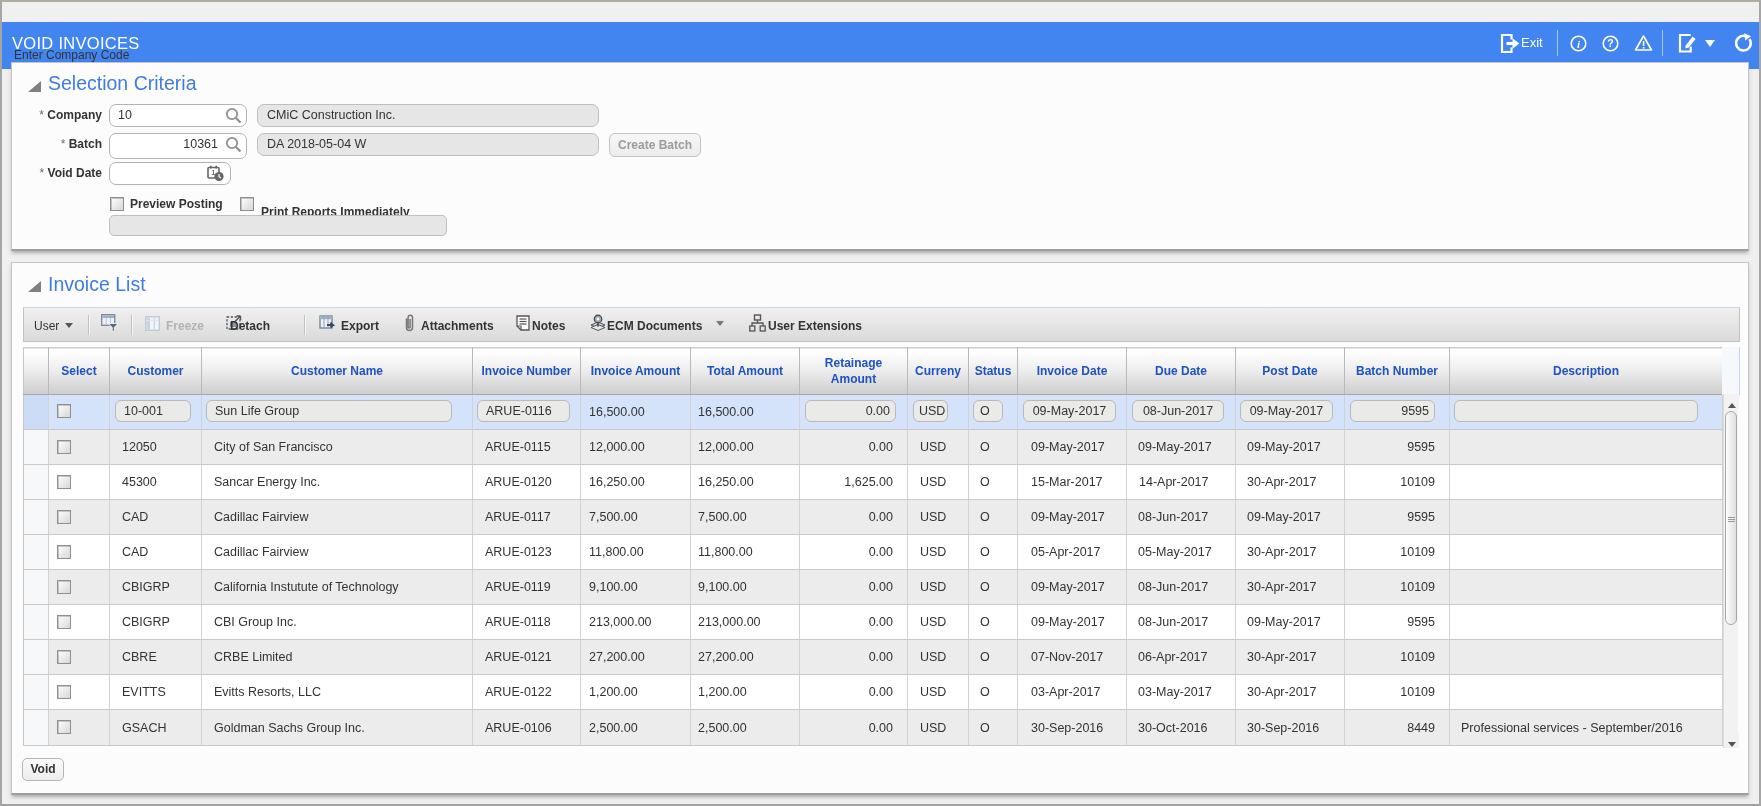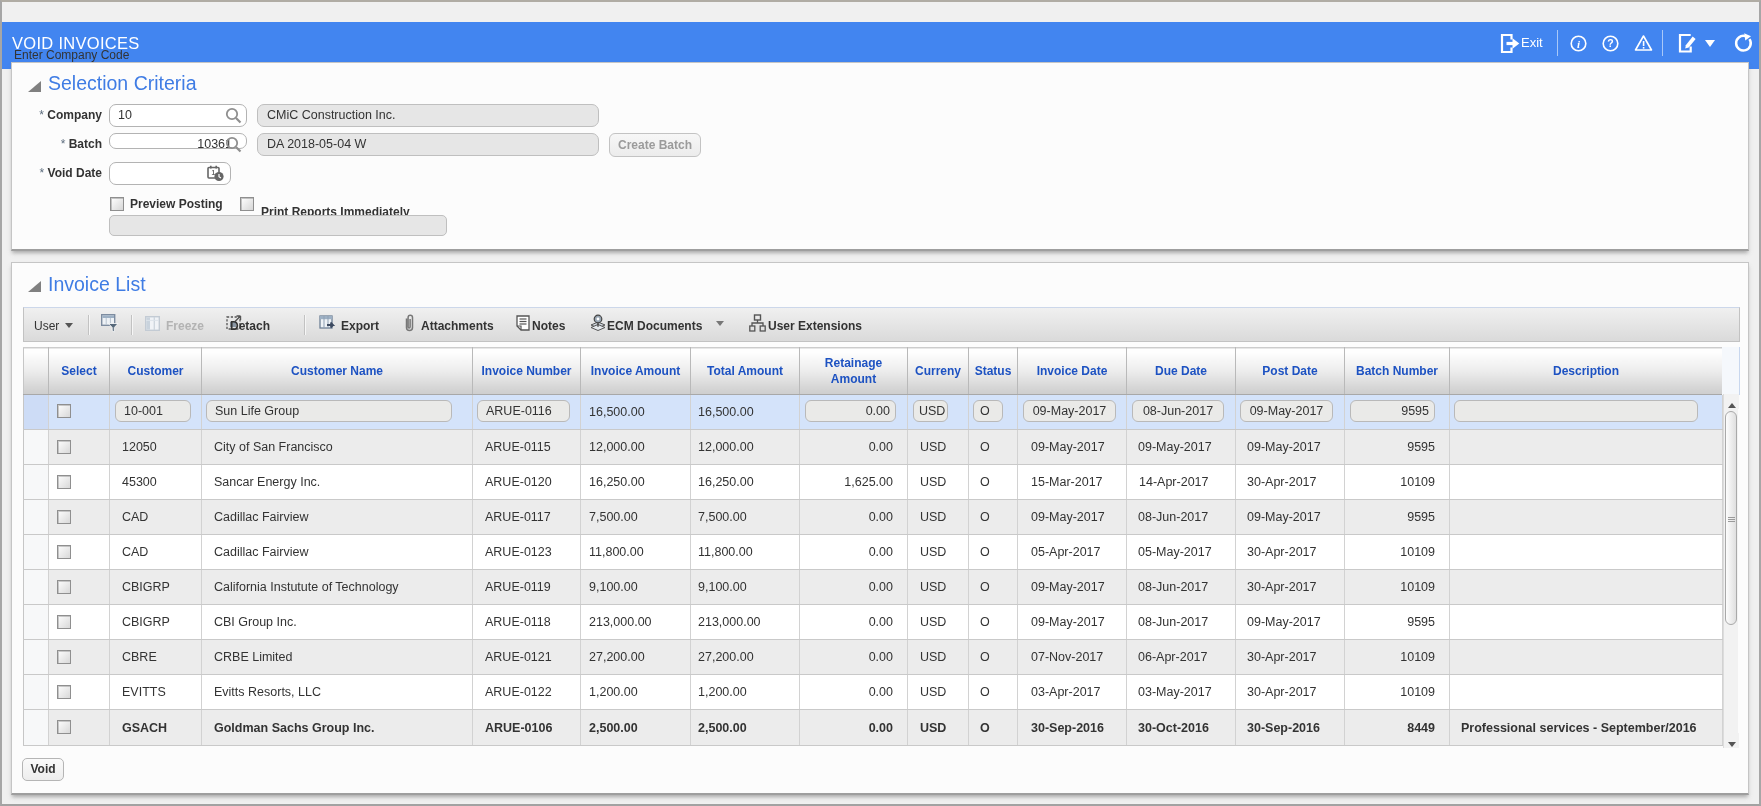--- a/index.html
+++ b/index.html
@@ -48,21 +48,21 @@
 .grid th:first-child { border-left:1px solid #c6c6c6; }
 .grid td { position:relative; border-right:1px solid #d2d2d2; border-bottom:1px solid #c9c9c9; font-size:12.5px; color:#333;
   padding:0 0 0 12px; overflow:hidden; white-space:nowrap; }
 .grid td:first-child { border-left:1px solid #c6c6c6; padding:0; }
 .grid tr.r1 td { background:#d4e3fa; height:35px; padding:0; position:relative; }
 .grid tr.r1 td.mk { background:#cddcf6; }
 .grid tr.even td { background:#ececec; }
 .grid tr.odd td { background:#ffffff; }
 .grid tr td.mk { background:#f7f8f9; }
 .grid tr.even td, .grid tr.odd td { height:35px; }
-.grid tr.last td { height:36px;font-weight:bold; }
+.grid tr.last td { height:36px; }
 .num { text-align:right; padding:0 14px 0 0 !important; }
 .fld { position:absolute; top:5px; background:#eaeae8; border:1px solid #b9b9b9; border-radius:6px;
   height:22px; line-height:20px; font-size:12.5px; color:#333; padding:0 8px; white-space:nowrap; overflow:hidden; }
 .fld.fr { text-align:right; padding-right:5px; }
 .fld.fc { text-align:center; padding:0 2px; }
 .gcb { position:absolute; width:14px; height:14px; background:linear-gradient(135deg,#fdfdfd,#d8d8d8);
   border:1px solid #8f8f8f; box-shadow:inset 1px 1px 0 rgba(130,130,130,0.4); }
 
 
 .corner { position:absolute; left:1710px; top:84px; width:18px; height:48px; background:#f5f8fc; border-right:1px solid #c8d7ee; }
@@ -122,21 +122,21 @@
 
     <div class="lbl" style="left:0;top:45px;width:90px"><span class="req">*</span> Company</div>
     <div class="inp" style="left:97px;top:41px;width:138px;height:23px">10</div>
     <svg class="abs" style="left:213px;top:44px" width="17" height="17" viewBox="0 0 17 17">
       <circle cx="7" cy="7" r="5.2" fill="none" stroke="#8f8f8f" stroke-width="1.8"></circle>
       <line x1="11" y1="11" x2="15.5" y2="15.5" stroke="#8f8f8f" stroke-width="2.2"></line>
     </svg>
     <div class="ro" style="left:245px;top:41px;width:342px;height:23px">CMiC Construction Inc.</div>
 
     <div class="lbl" style="left:0;top:74px;width:90px"><span class="req">*</span> Batch</div>
-    <div class="inp" style="left:97px;top:70px;width:138px;height:16px;text-align:right;padding-right:14px">10361</div>
+    <div class="inp" style="left:97px;top:70px;width:138px;height:26px;text-align:right;padding-right:28px">10361</div>
     <svg class="abs" style="left:213px;top:73px" width="17" height="17" viewBox="0 0 17 17">
       <circle cx="7" cy="7" r="5.2" fill="none" stroke="#8f8f8f" stroke-width="1.8"></circle>
       <line x1="11" y1="11" x2="15.5" y2="15.5" stroke="#8f8f8f" stroke-width="2.2"></line>
     </svg>
     <div class="ro" style="left:245px;top:70px;width:342px;height:23px">DA 2018-05-04 W</div>
     <div class="btn" style="left:597px;top:70px;width:92px;height:24px;line-height:22px">Create Batch</div>
 
     <div class="lbl" style="left:0;top:103px;width:90px"><span class="req">*</span> Void Date</div>
     <div class="inp" style="left:97px;top:99px;width:122px;height:23px"></div>
     <svg class="abs" style="left:195px;top:102px" width="18" height="17" viewBox="0 0 18 17">

